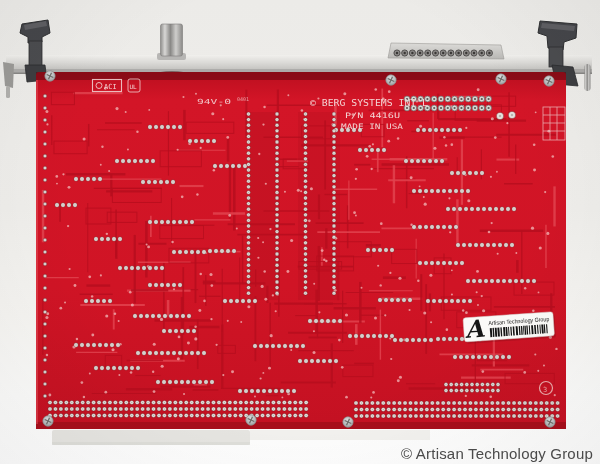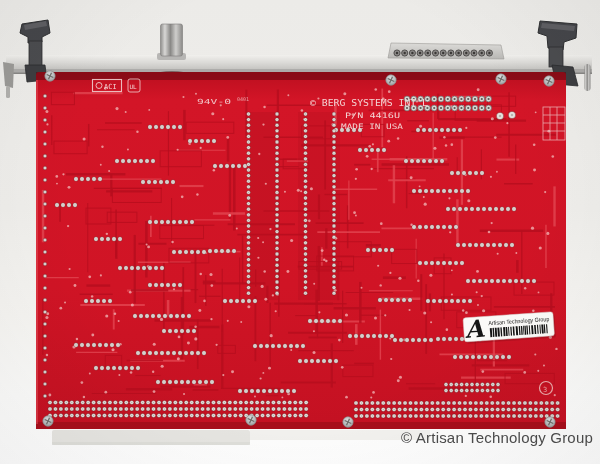--- a/index.html
+++ b/index.html
@@ -7,21 +7,21 @@
     position:relative;width:600px;height:464px;overflow:hidden;
     font-family:"Liberation Sans",sans-serif;
     background:linear-gradient(180deg,#ecebe8 0%,#efeeeb 45%,#f6f5f2 68%,#fcfcfb 85%,#ffffff 100%);
   }
   .stage svg{position:absolute;left:0;top:0;}
   .vignette{
     position:absolute;inset:0;pointer-events:none;
     background:radial-gradient(ellipse at 50% 42%, rgba(255,255,255,0) 55%, rgba(0,0,0,0.055) 100%);
   }
   .copyright{
-    position:absolute;right:7px;bottom:18px;
+    position:absolute;right:7px;bottom:2px;
     font-size:15px;letter-spacing:.2px;color:#4a4a4a;
   }
   text{user-select:none;}
 </style>
 </head>
 <body>
 
 <div class="stage">
 <svg width="600" height="464" viewBox="0 0 600 464">
   <defs>

